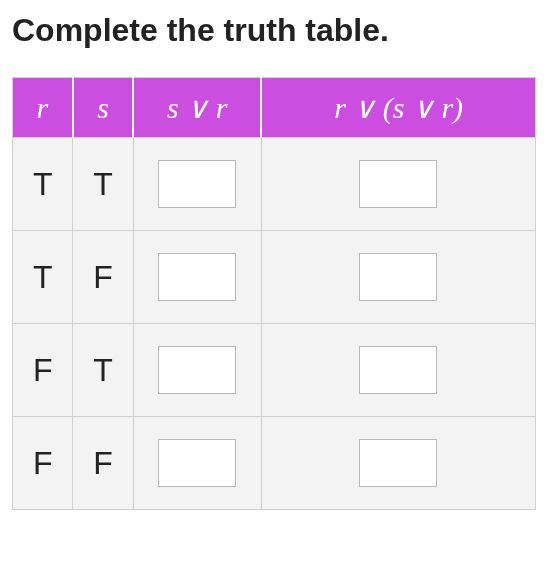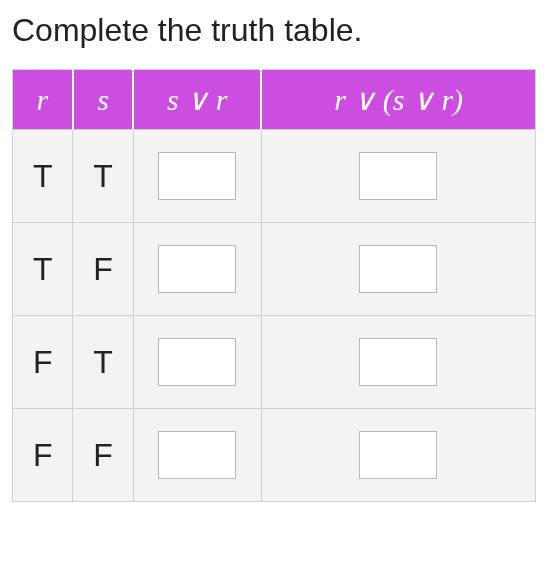--- a/index.html
+++ b/index.html
@@ -9,22 +9,22 @@
     }
     body {
       font-family: Arial, Helvetica, sans-serif;
       background: #ffffff;
       padding: 12px;
       width: 548px;
     }
     .title {
       font-size: 32px;
       color: #222222;
-      margin-bottom: 20px;
-      font-weight: normal;
+      margin-bottom: 28px;
+      font-weight: bold;
     }
     table {
       border-collapse: collapse;
       border: 1px solid #d0d0d0;
     }
     th {
       background: #cc4ee0;
       color: #ffffff;
       font-weight: normal;
       font-size: 30px;

